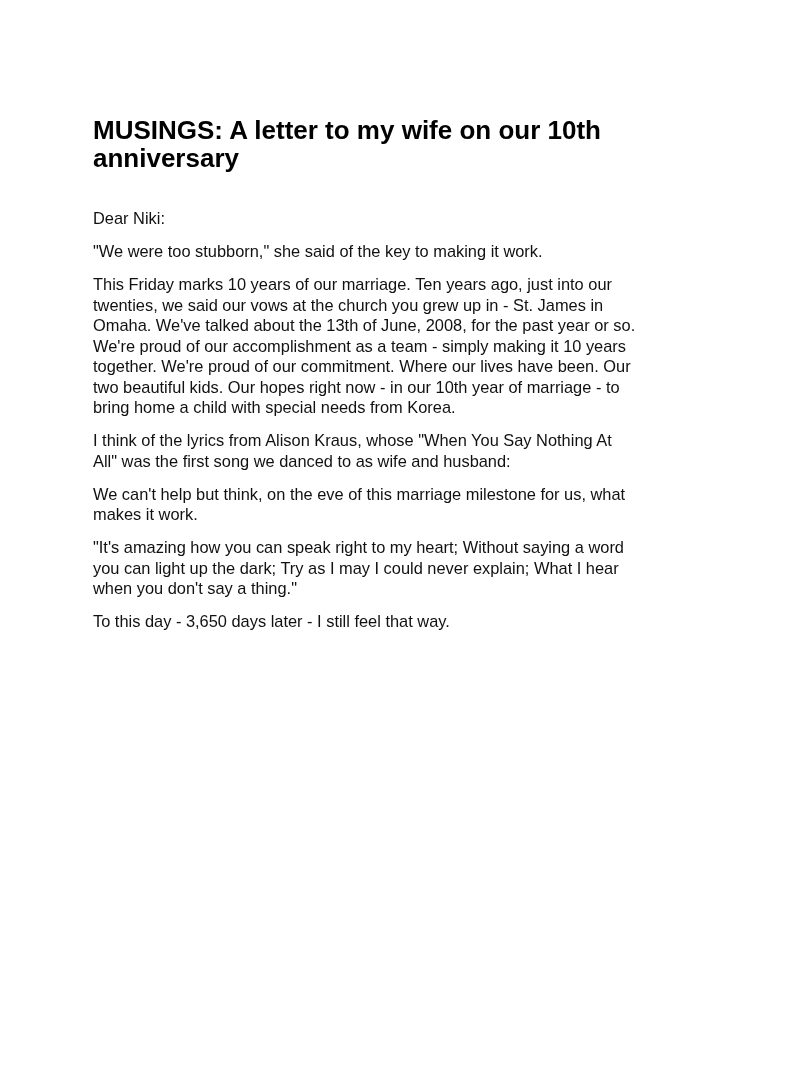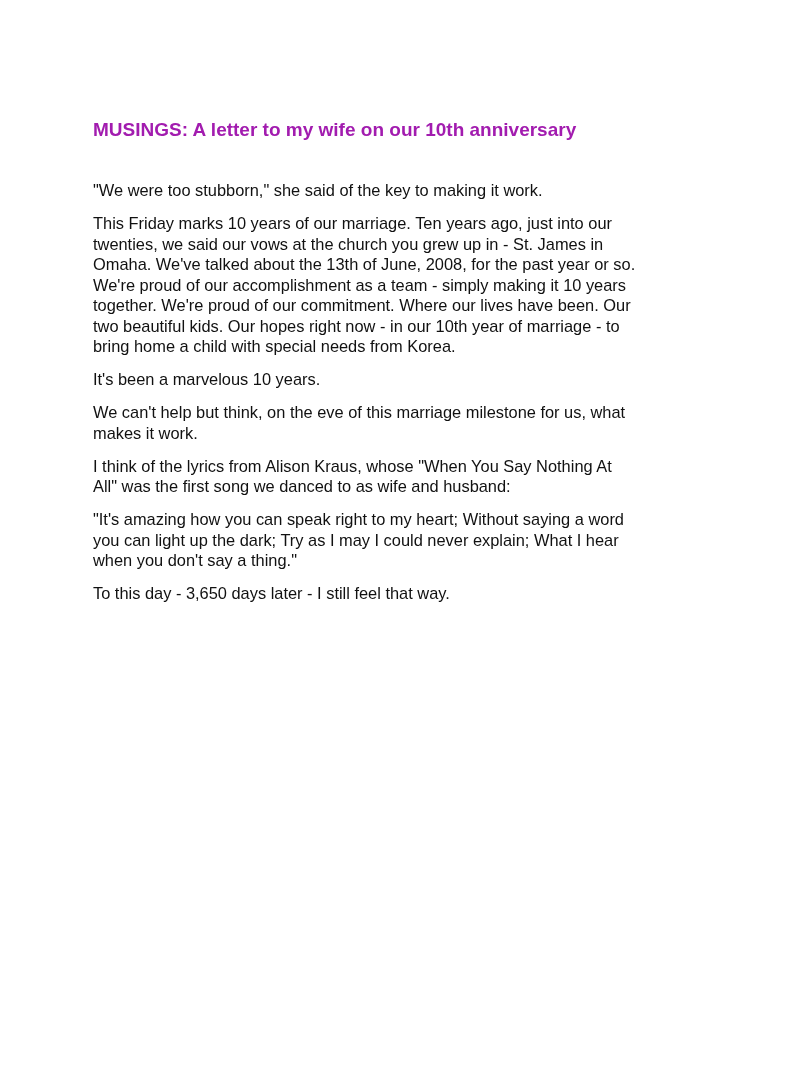--- a/index.html
+++ b/index.html
@@ -1,38 +1,38 @@
 <!DOCTYPE html>
 <html><head>
 <meta charset="utf-8">
 <style>
   html, body { margin:0; padding:0; background:#ffffff; }
   body { width:790px; height:1069px; position:relative; overflow:hidden; }
   .page { position:absolute; left:93px; top:116px; width:620px; }
-  .title { font-family:"Liberation Sans", sans-serif; font-weight:bold; font-size:19px; color:#a21caf; margin:0; line-height:28px; }
+  .title { font-family:"Liberation Sans", sans-serif; font-weight:bold; font-size:26px; color:#000000; margin:0; line-height:28px; }
   .body { margin-top:36px; }
   .p { font-family:"Liberation Sans", sans-serif; font-size:16.4px; color:#111; line-height:20.5px; margin:0 0 12.5px 0; white-space:pre-line; }
 </style>
 </head>
 <body>
 
 <div class="page">
   <h1 class="title">MUSINGS: A letter to my wife on our 10th anniversary</h1>
   <div class="body">
+    <p class="p">Dear Niki:</p>
     <p class="p">"We were too stubborn," she said of the key to making it work.</p>
     <p class="p">This Friday marks 10 years of our marriage. Ten years ago, just into our
 twenties, we said our vows at the church you grew up in - St. James in
 Omaha. We've talked about the 13th of June, 2008, for the past year or so.
 We're proud of our accomplishment as a team - simply making it 10 years
 together. We're proud of our commitment. Where our lives have been. Our
 two beautiful kids. Our hopes right now - in our 10th year of marriage - to
 bring home a child with special needs from Korea.</p>
-    <p class="p">It's been a marvelous 10 years.</p>
+    <p class="p">I think of the lyrics from Alison Kraus, whose "When You Say Nothing At
+All" was the first song we danced to as wife and husband:</p>
     <p class="p">We can't help but think, on the eve of this marriage milestone for us, what
 makes it work.</p>
-    <p class="p">I think of the lyrics from Alison Kraus, whose "When You Say Nothing At
-All" was the first song we danced to as wife and husband:</p>
     <p class="p">"It's amazing how you can speak right to my heart; Without saying a word
 you can light up the dark; Try as I may I could never explain; What I hear
 when you don't say a thing."</p>
     <p class="p">To this day - 3,650 days later - I still feel that way.</p>
   </div>
 </div>
 
 </body></html>

